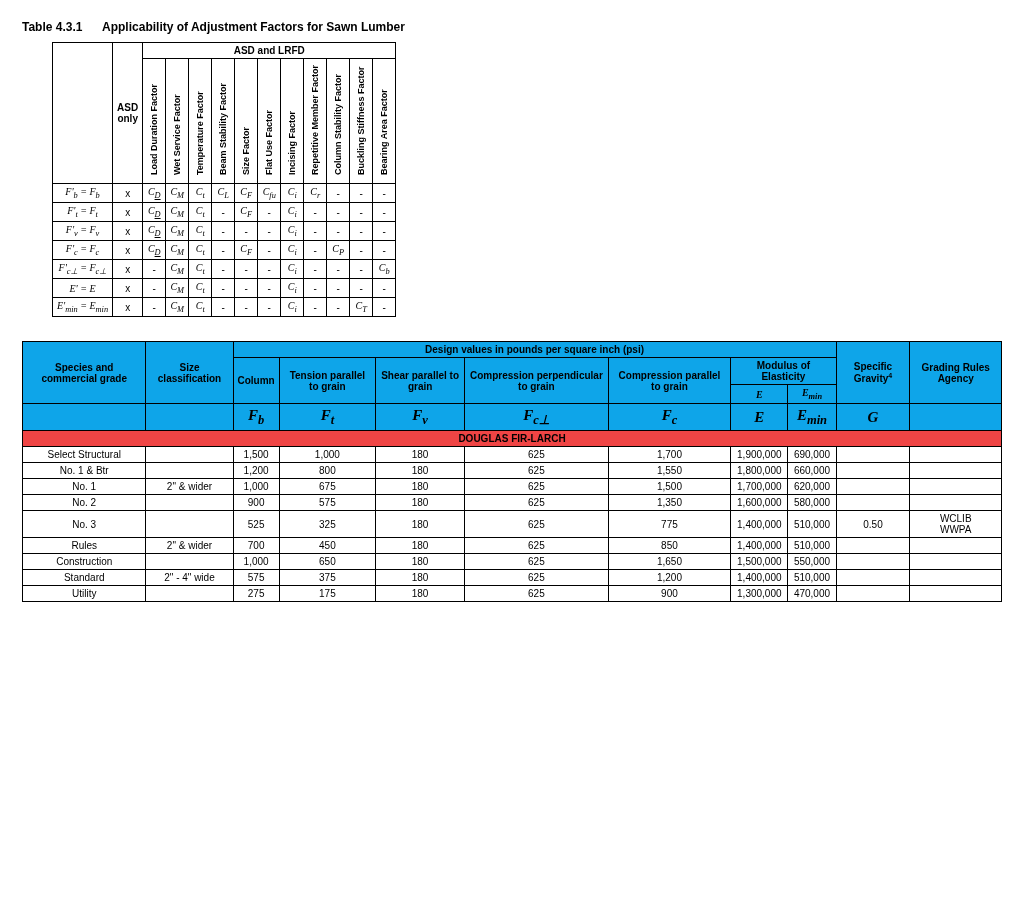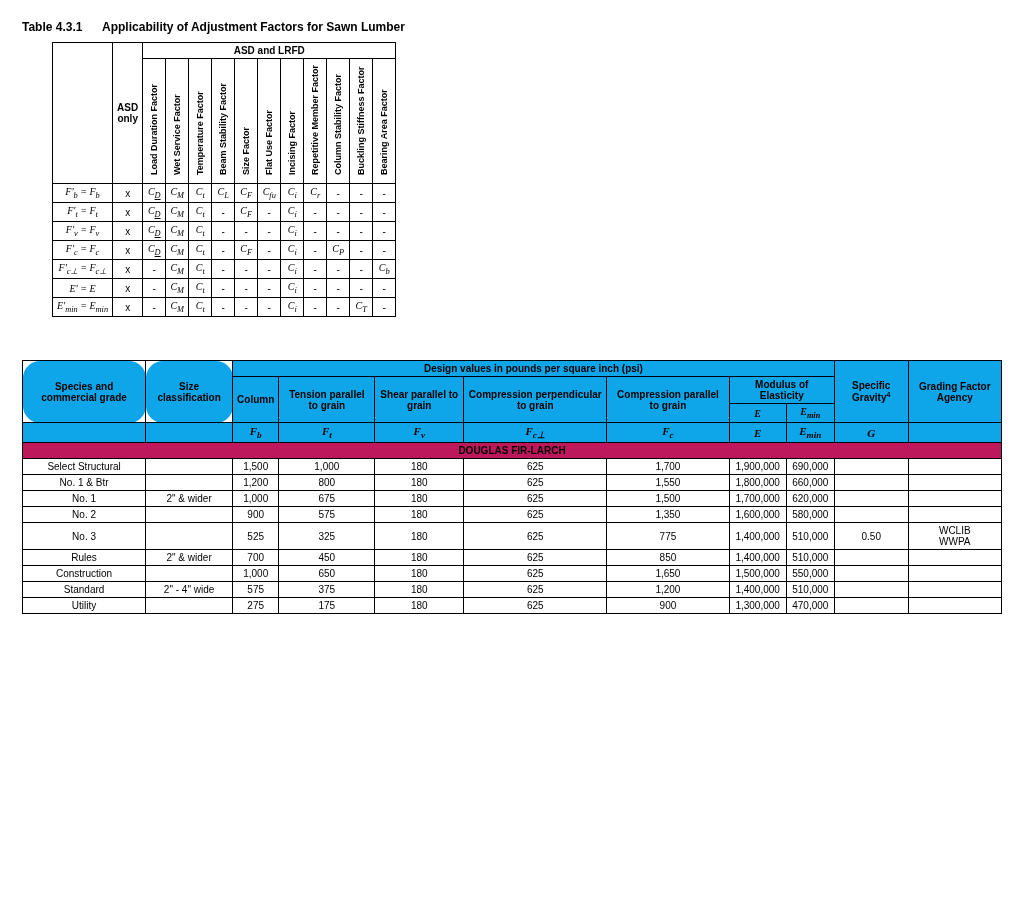--- a/index.html
+++ b/index.html
@@ -11,21 +11,21 @@
       padding: 20px;
     }
 
     .page-container {
       max-width: 980px;
       margin: 0 auto;
     }
 
     
     .upper-section {
-      margin-bottom: 43px;
+      margin-bottom: 24px;
     }
 
     .table-title {
       font-weight: bold;
       margin-bottom: 8px;
       font-size: 12px;
     }
 
     .table-title .table-num {
       font-weight: bold;
@@ -112,39 +112,38 @@
       text-align: center;
     }
 
     .species-col {
       text-align: left;
       font-size: 10px;
     }
 
     .species-header {
       text-align: center;
-      border-radius: 17px;
     }
 
     .design-values-header {
       text-align: center;
       font-weight: bold;
       font-size: 10px;
       background: #e8e8e8;
     }
 
     .species-group-header {
       font-weight: bold;
       text-align: left;
-      background: #be185d;
+      background: #ef4444;
       padding: 2px 4px;
     }
 
     .sub-header-row th {
-      font-size: 11px;
+      font-size: 15px;
       font-style: italic;
     }
 
     .number-cell {
       text-align: right;
       padding-right: 6px;
     }
 
     sup {
       font-size: 7px;
@@ -351,21 +350,21 @@
           <th rowspan="3" class="species-header">
             <span>Size classification</span>
           </th>
           <th colspan="7" class="design-values-header">
             <span>Design values in pounds per square inch (psi)</span>
           </th>
           <th rowspan="3">
             <span>Specific Gravity</span><sup>4</sup>
           </th>
           <th rowspan="3">
-            <span>Grading Factor Agency</span>
+            <span>Grading Rules Agency</span>
           </th>
         </tr>
         <tr>
           <th rowspan="2">
             <span>Column</span>
           </th>
           <th rowspan="2">
             <span>Tension parallel to grain</span>
           </th>
           <th rowspan="2">

